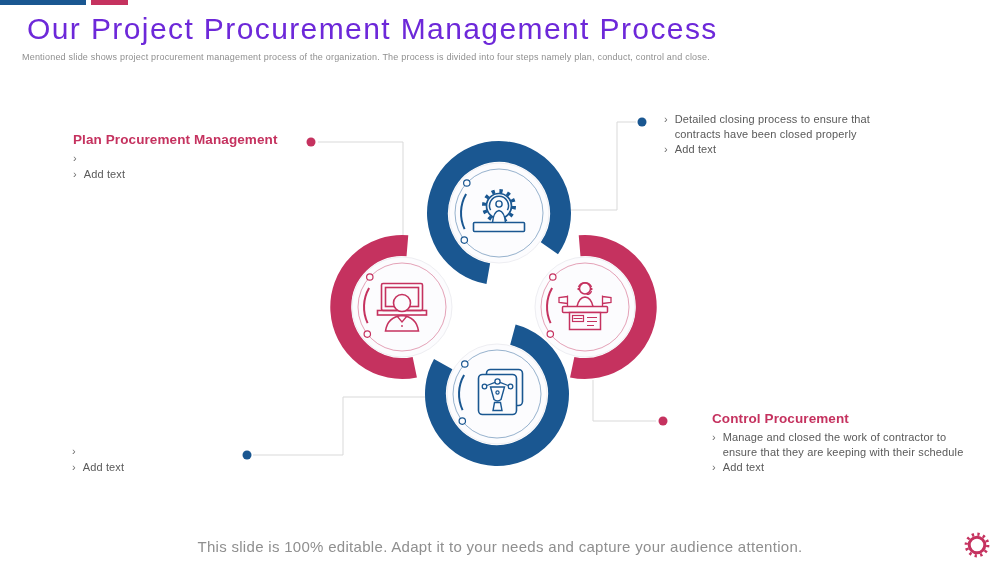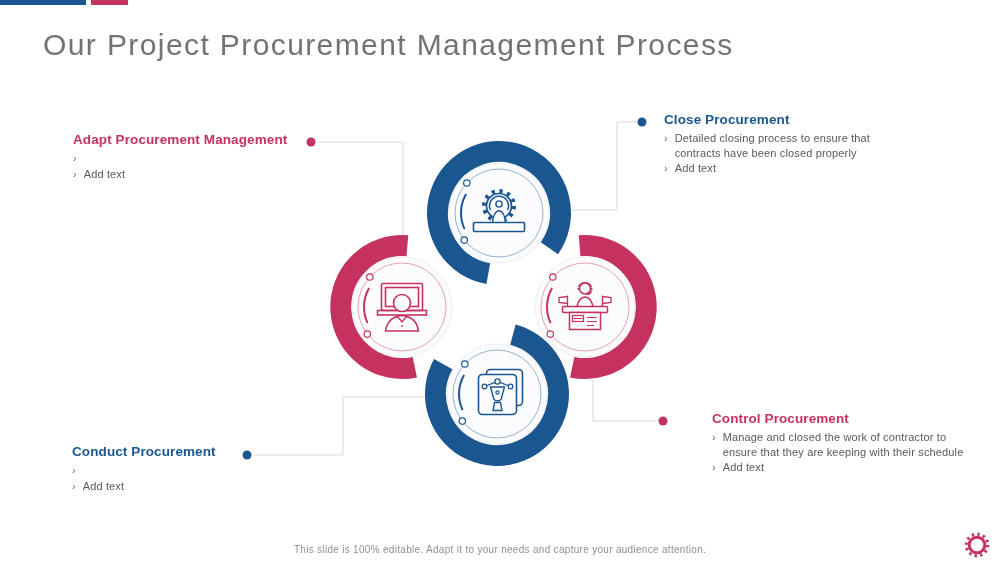--- a/index.html
+++ b/index.html
@@ -1,45 +1,46 @@
 <!DOCTYPE html>
 <html><head>
 <meta charset="utf-8">
 <style>
   html,body{margin:0;padding:0;background:#ffffff;}
   .slide{position:relative;width:1000px;height:563px;background:#ffffff;overflow:hidden;
          font-family:"Liberation Sans", sans-serif;}
   .accent-bar{position:absolute;top:0;height:5px;}
   .bar-blue{left:0;width:86px;background:#1A5791;}
   .bar-pink{left:91px;width:37px;background:#C5325F;}
-  .title{position:absolute;left:27px;top:12px;margin:16px;font-size:30px;font-weight:400;
-         color:#737373;letter-spacing:1.4px;}
+  .title{position:absolute;left:27px;top:12px;margin:0;font-size:30px;font-weight:400;
+         color:#6d28d9;letter-spacing:1.4px;}
   .subtitle{position:absolute;left:22px;top:52px;margin:0;font-size:9px;color:#8F8F8F;
             letter-spacing:0.2px;}
   .diagram-layer{position:absolute;left:0;top:0;width:1000px;height:563px;pointer-events:none;}
   .step{position:absolute;}
   .step h2{margin:0 0 4px 0;font-size:13.5px;font-weight:700;letter-spacing:0.1px;}
   .step.pink h2{color:#C5325F;}
   .step.blue h2{color:#1A5791;}
   .bullets{margin:0;padding:0;list-style:none;font-size:11px;color:#595959;}
   .bullets li{display:flex;gap:7px;line-height:14.6px;margin-bottom:1px;}
   .chev{color:#6E6E6E;flex:0 0 auto;}
   .bullet-text{white-space:pre-line;letter-spacing:0.15px;}
   .footer{position:absolute;left:0;right:0;bottom:8px;margin:0;text-align:center;
-          font-size:10px;color:#8F8F8F;letter-spacing:0.3px;}
+          font-size:15px;color:#8F8F8F;letter-spacing:0.3px;}
 </style>
 </head>
 <body>
 
 <div class="slide">
 
   <div class="accent-bar bar-blue"></div>
   <div class="accent-bar bar-pink"></div>
 
   <h1 class="title">Our Project Procurement Management Process</h1>
+  <p class="subtitle">Mentioned slide shows project procurement management process of the organization. The process is divided into four steps namely plan, conduct, control and close.</p>
 
   <svg class="diagram-layer" viewBox="0 0 1000 563">
 
     <g stroke="#D9D9D9" stroke-width="1" fill="none">
       <path d="M 318 142 H 403 V 246"></path>
       <path d="M 636 122 H 617 V 210 H 556"></path>
       <path d="M 253 455 H 343 V 397 H 433"></path>
       <path d="M 656 421 H 593 V 380"></path>
     </g>
     <circle cx="311" cy="142" r="4.5" fill="#C5325F"></circle>
@@ -125,49 +126,47 @@
       </g>
     </g>
 
     <g stroke="#C5325F" fill="none">
       <circle cx="977" cy="545" r="10.8" stroke-width="3.2" stroke-dasharray="2.3 3.36"></circle>
       <circle cx="977" cy="545" r="7.8" stroke-width="3"></circle>
     </g>
   </svg>
 
   <div class="step pink" style="left:73px;top:132px;width:245px;">
-    <h2>Adapt Procurement Management</h2>
+    <h2>Plan Procurement Management</h2>
     <ul class="bullets">
       <li>
         <span class="chev">›</span>
       </li>
       <li>
         <span class="chev">›</span>
         <span class="bullet-text">Add text</span>
       </li>
     </ul>
   </div>
 
   <div class="step blue" style="left:664px;top:112px;width:245px;">
-    <h2>Close Procurement</h2>
     <ul class="bullets">
       <li>
         <span class="chev">›</span>
         <span class="bullet-text">Detailed closing process to ensure that
 contracts have been closed properly</span>
       </li>
       <li>
         <span class="chev">›</span>
         <span class="bullet-text">Add text</span>
       </li>
     </ul>
   </div>
 
   <div class="step blue" style="left:72px;top:444px;width:250px;">
-    <h2>Conduct Procurement</h2>
     <ul class="bullets">
       <li>
         <span class="chev">›</span>
       </li>
       <li>
         <span class="chev">›</span>
         <span class="bullet-text">Add text</span>
       </li>
     </ul>
   </div>

